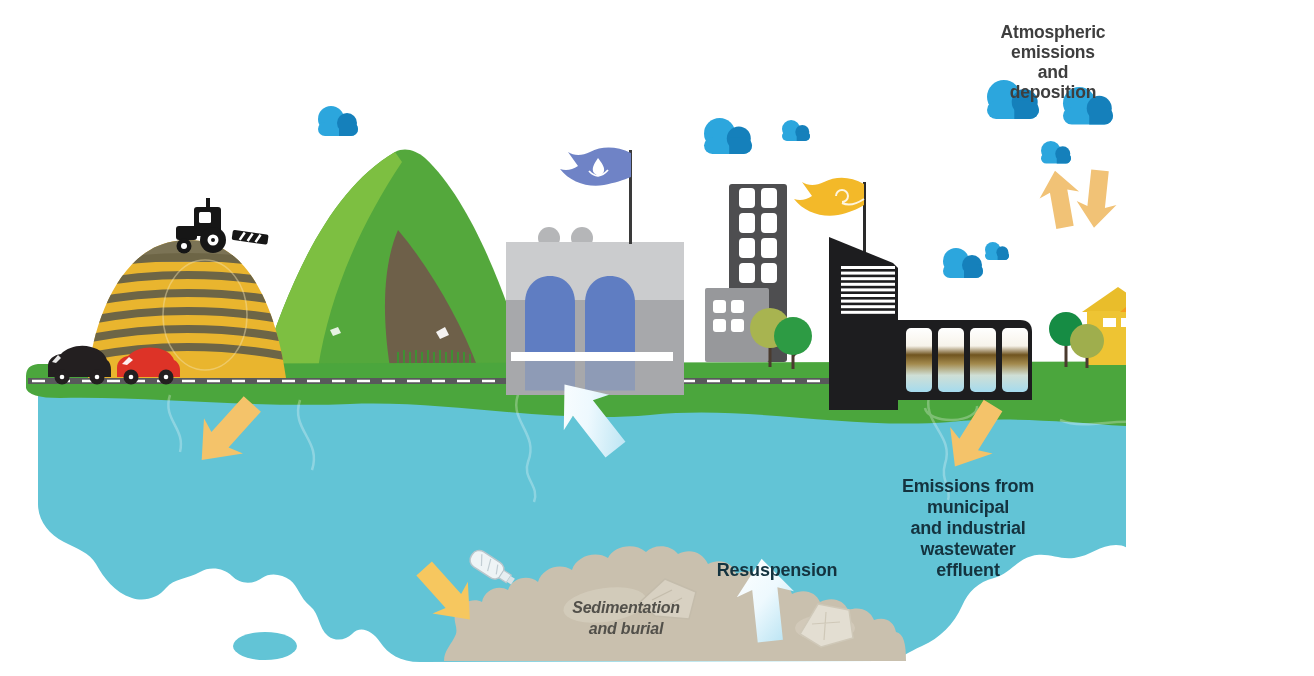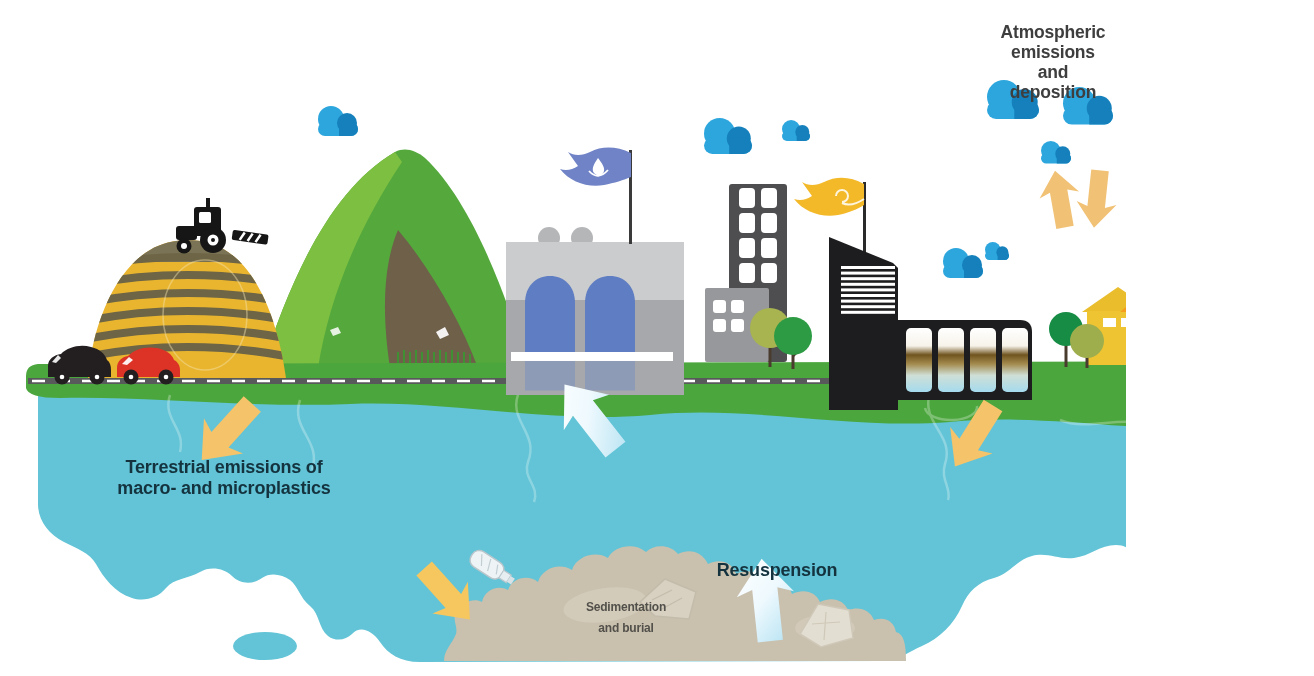--- a/index.html
+++ b/index.html
@@ -15,21 +15,21 @@
     position:absolute;
     transform:translateX(-50%);
     text-align:center;
     white-space:pre-line;
     font-weight:700;
     letter-spacing:-0.2px;
     pointer-events:none;
   }
   .lbl-water{color:#14333f;font-size:18px;line-height:21px;}
   .lbl-air{color:#3e3e3e;font-size:17.5px;line-height:20px;}
-  .lbl-sediment{color:#52504a;font-size:12px;line-height:21px;}
+  .lbl-sediment{color:#52504a;font-size:16px;line-height:21px;font-style:italic;}
 </style>
 </head>
 <body>
 
 <div id="stage">
 
 <svg id="scene" viewBox="0 0 1314 676" aria-hidden="true">
   <defs>
     <path id="arrowShape" d="M0,-36 L25,-5 L11,-10 L11,36 L-11,36 L-11,-10 L-25,-5 Z"></path>
     <linearGradient id="gradTank" x1="0" y1="0" x2="0" y2="1">
@@ -374,19 +374,21 @@
     <g>
       <use href="#arrowShape" transform="translate(1060,199) rotate(-10) scale(0.8)" fill="#f1c276"></use>
       <use href="#arrowShape" transform="translate(1097,199) rotate(186) scale(0.8)" fill="#f1c276"></use>
     </g>
   </g>
 </svg>
 
 <div class="lbl lbl-air" style="left:1053px; top:22px;">Atmospheric
 emissions and
 deposition</div>
-<div class="lbl lbl-water" style="left:224px;  top:457px;">Terrestrial emissions of
-macro- and microplastics</div>
 <div class="lbl lbl-sediment" style="left:626px;  top:597px;">Sedimentation
 and burial</div>
 <div class="lbl lbl-water" style="left:777px;  top:560px;">Resuspension</div>
+<div class="lbl lbl-water" style="left:968px;  top:476px;">Emissions from
+municipal
+and industrial
+wastewater effluent</div>
 
 </div>
 
 </body></html>

